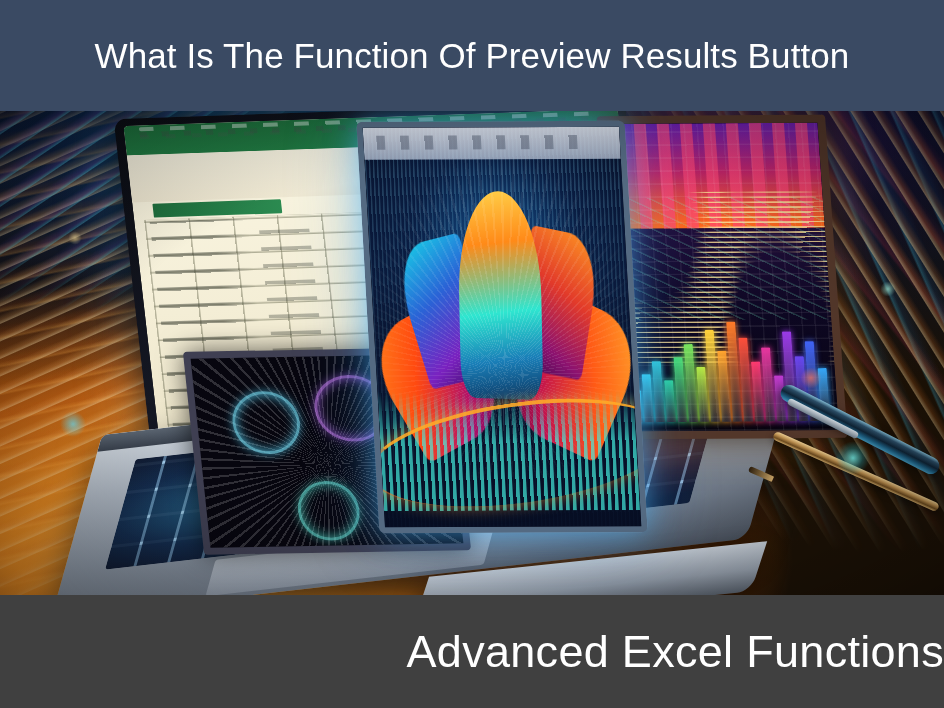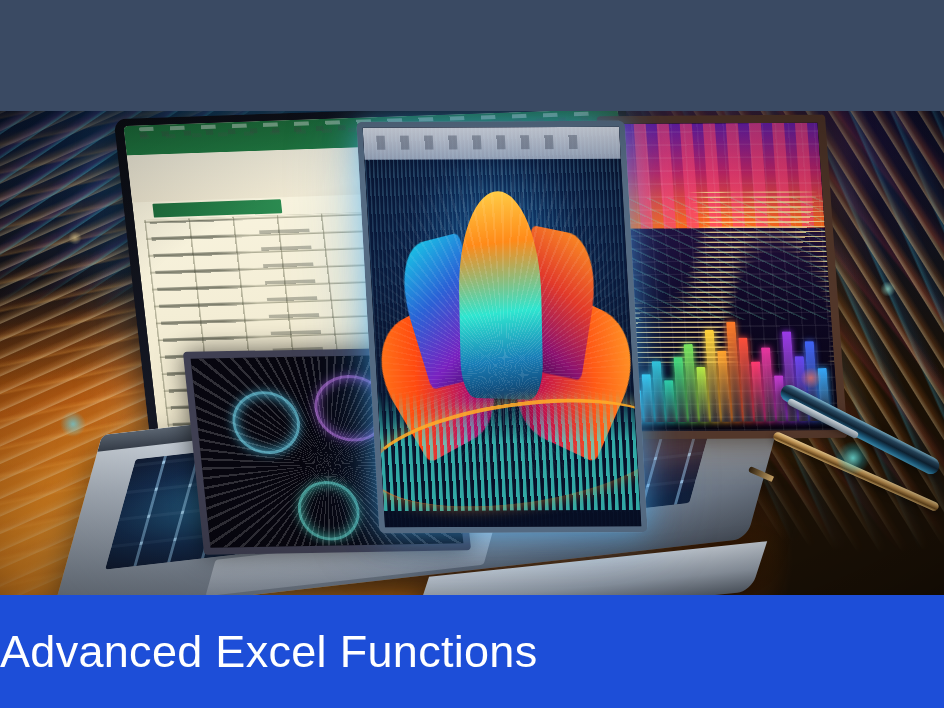--- a/index.html
+++ b/index.html
@@ -45,24 +45,24 @@
     line-height: 1;
   }
 
   
   .footer-banner {
     position: absolute;
     left: 0;
     bottom: 0;
     width: 944px;
     height: 113px;
-    background: #1d4ed8;
+    background: #404040;
     display: flex;
     align-items: center;
-    justify-content: flex-start;
+    justify-content: flex-end;
     z-index: 20;
   }
   .footer-title {
     color: #ffffff;
     font-family: "Liberation Sans", sans-serif;
     font-size: 45px;
     font-weight: 300;
     letter-spacing: 0.3px;
     white-space: nowrap;
     line-height: 1;
@@ -623,20 +623,23 @@
   .vignette {
     background:
       radial-gradient(ellipse 78% 78% at 50% 50%, rgba(0,0,0,0) 48%, rgba(0,0,0,0.30) 84%, rgba(0,0,0,0.52) 100%);
   }
 </style>
 </head>
 <body>
 
 <div class="slide">
 
+  <div class="header-banner">
+    <div class="header-title">What Is The Function Of Preview Results Button</div>
+  </div>
 
   <div class="hero">
 
     <div class="hero-layer desk-base"></div>
     <div class="hero-layer backdrop-digital"></div>
     <div class="hero-layer streaks-left"></div>
     <div class="hero-layer streaks-left-cool"></div>
     <div class="hero-layer streaks-right"></div>
 
     <div class="desk-shadow"></div>

